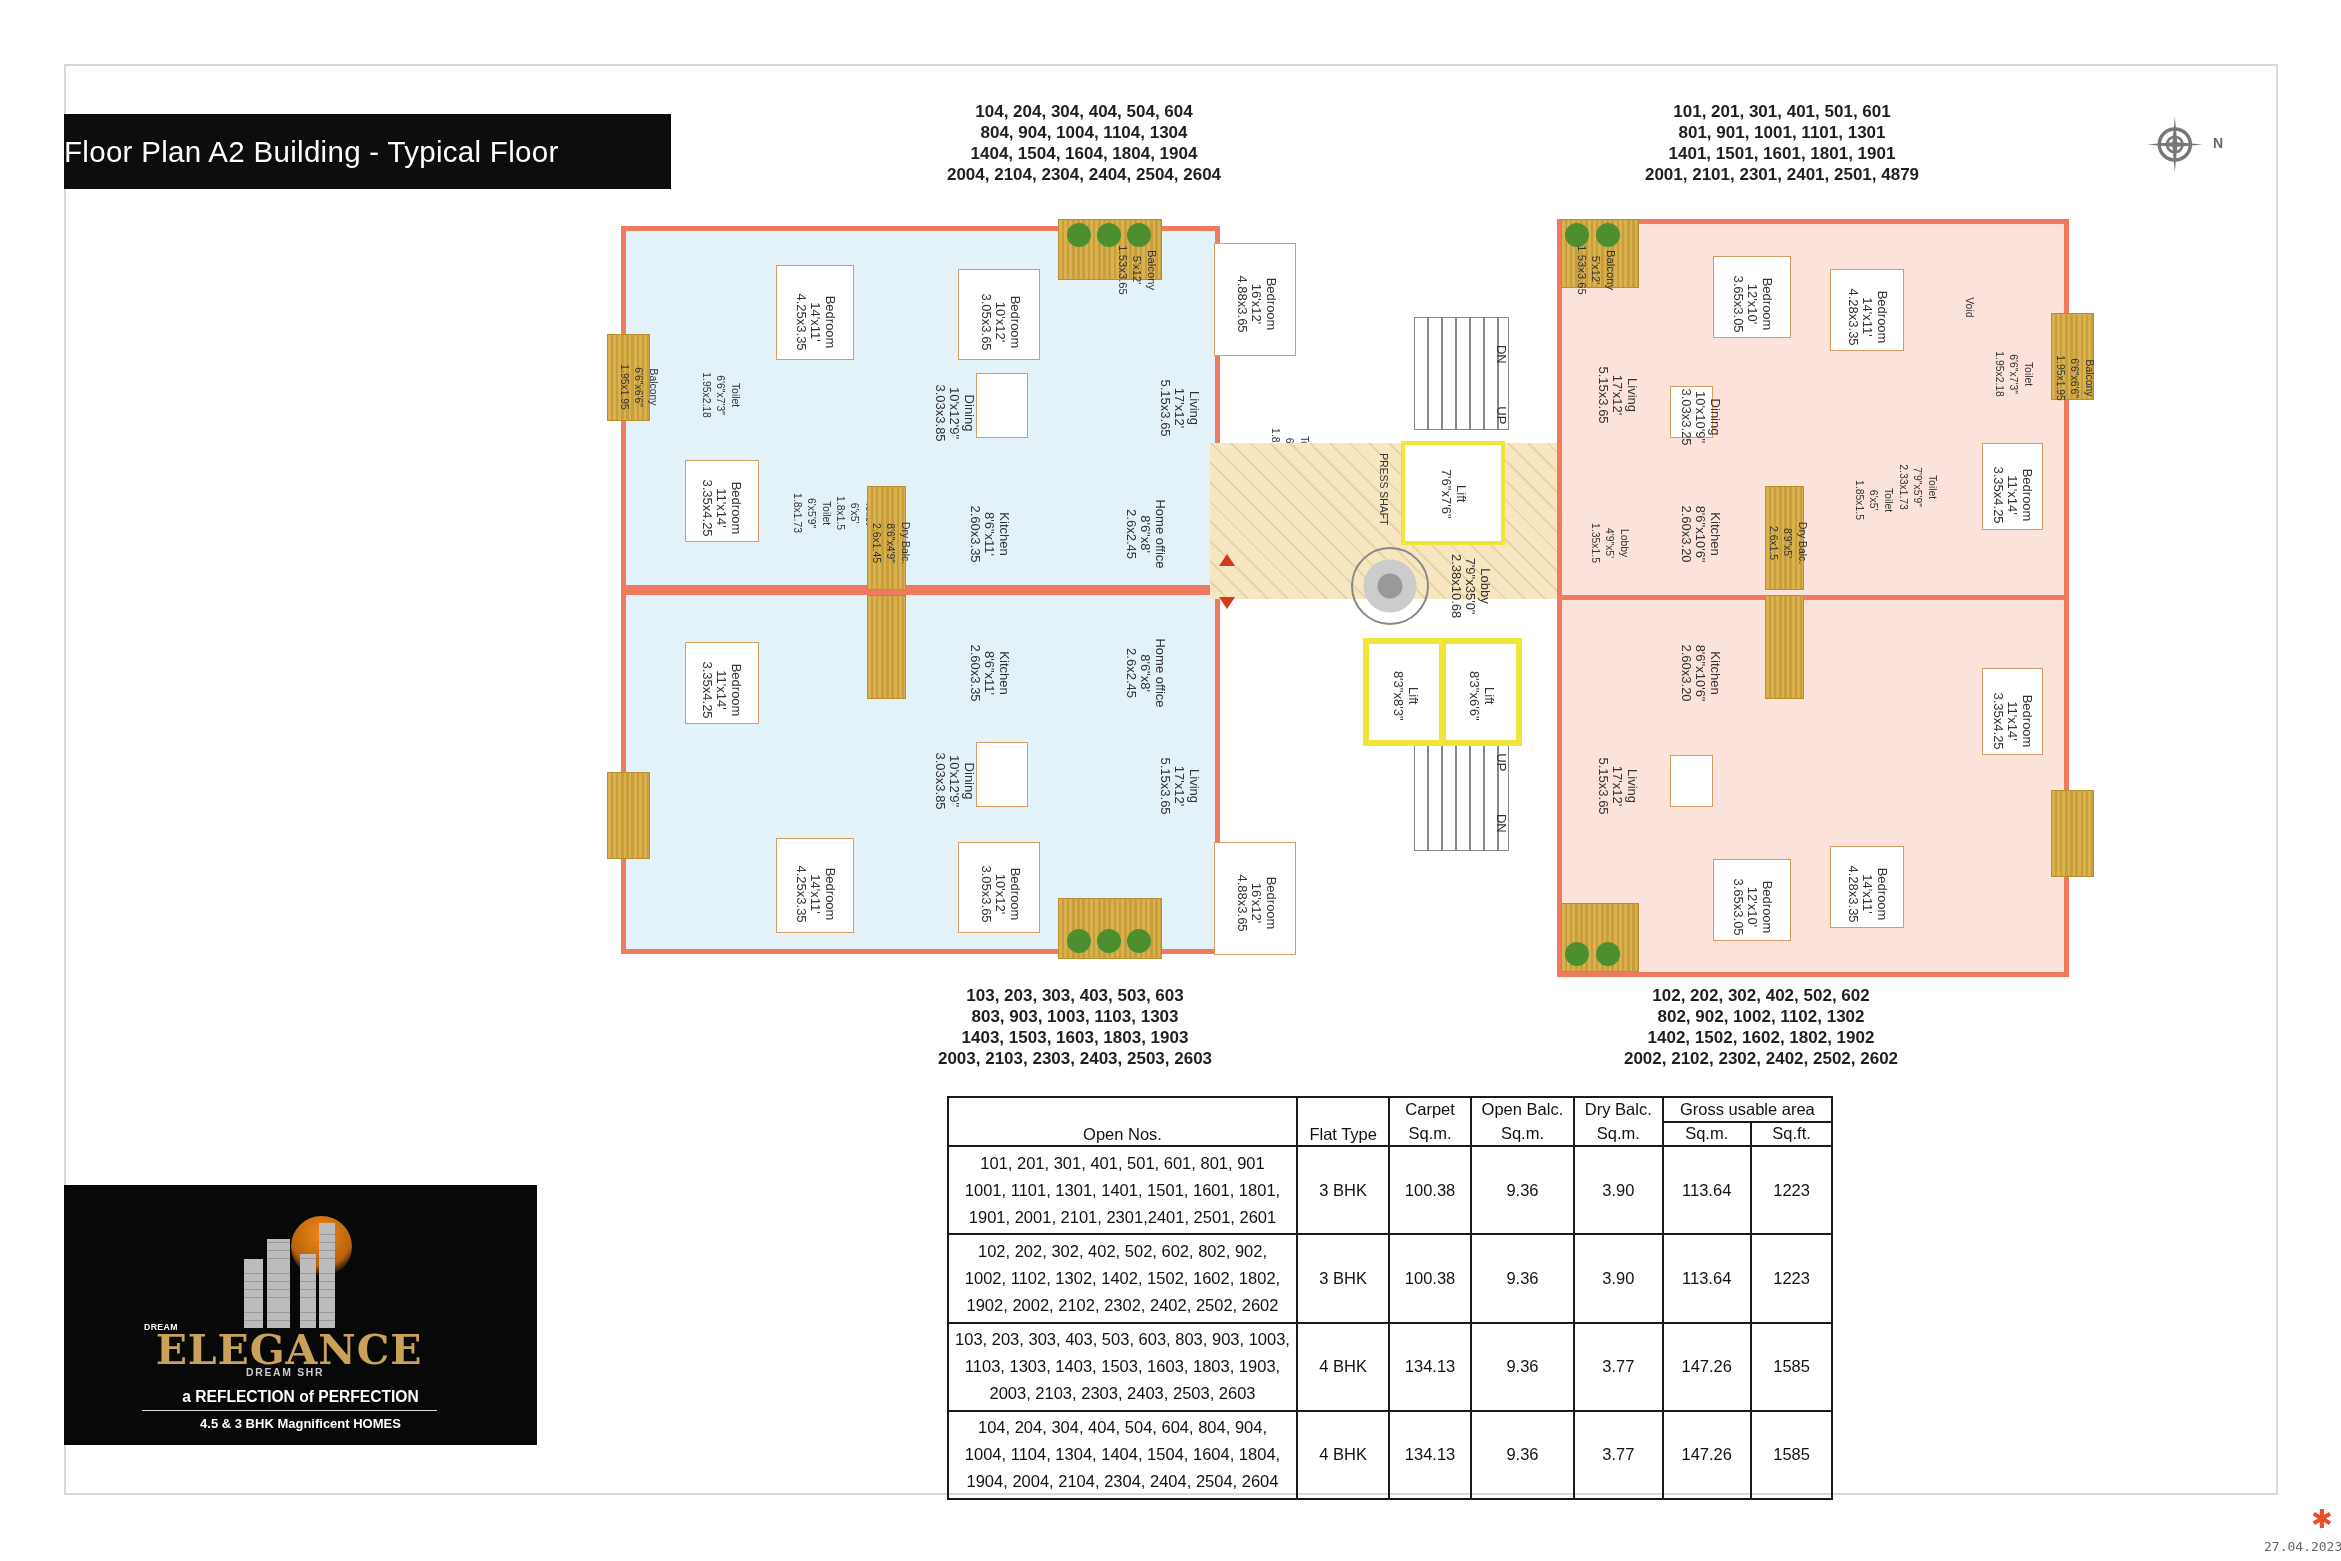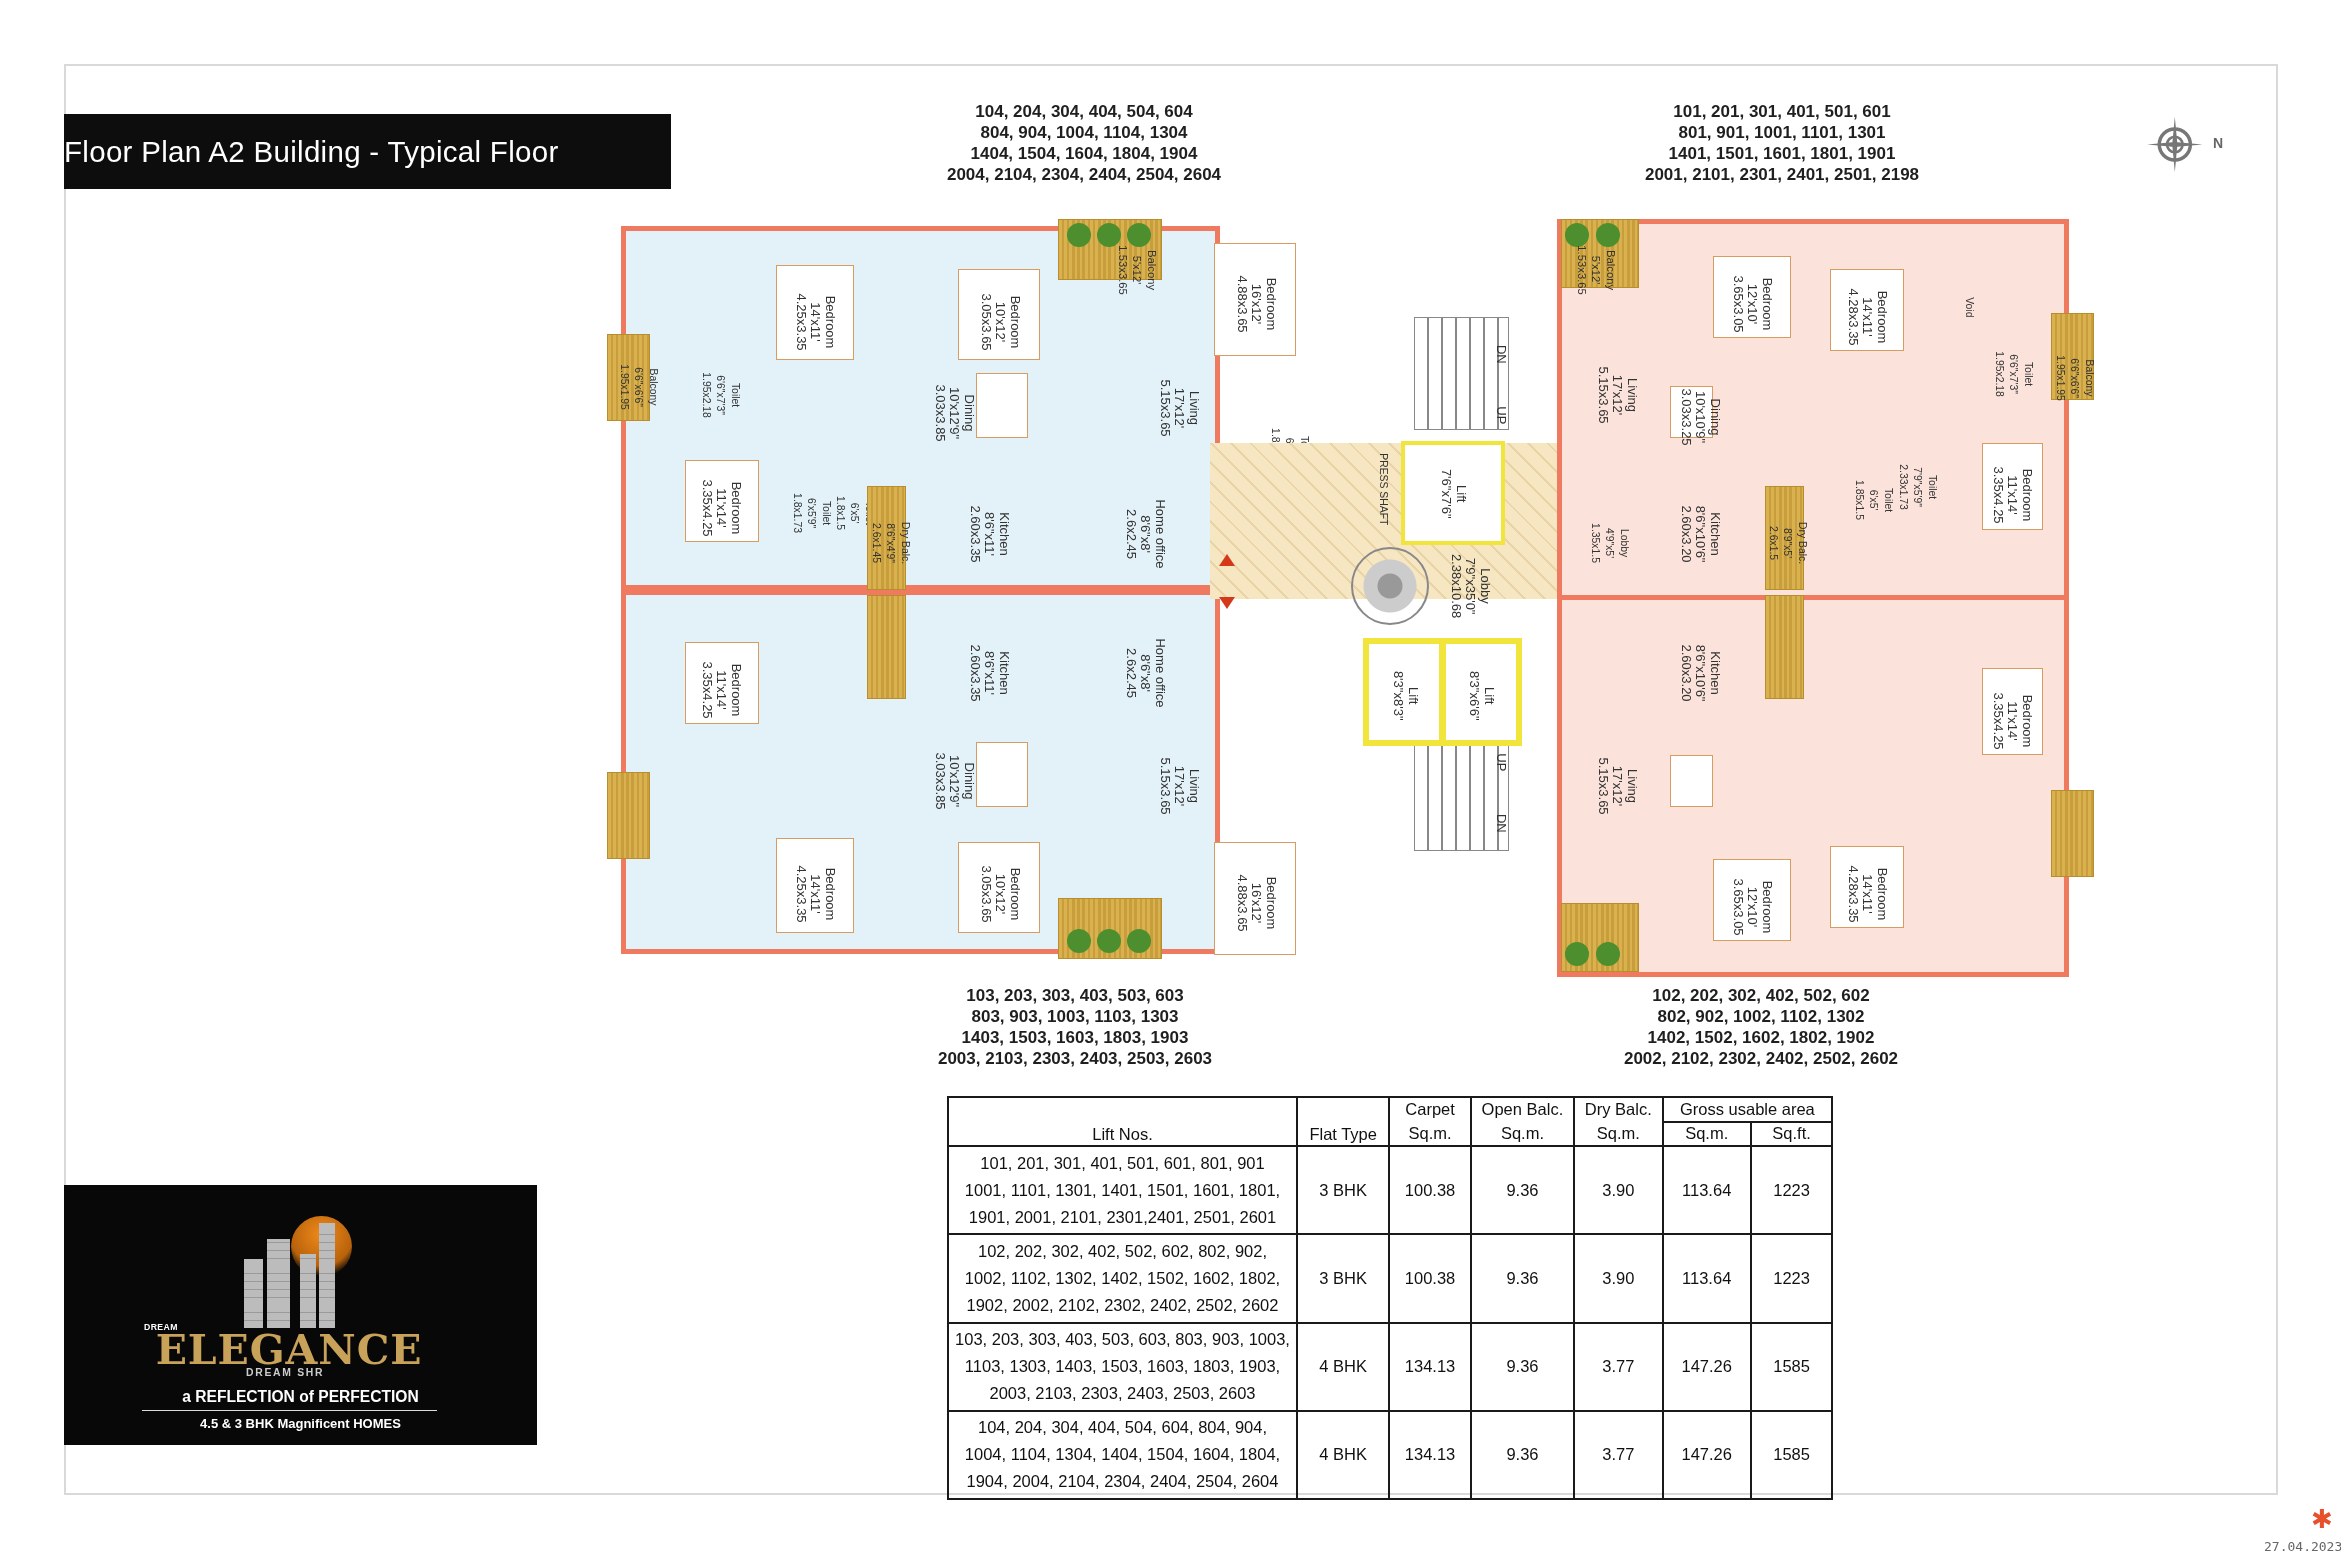--- a/index.html
+++ b/index.html
@@ -59,21 +59,21 @@
 <div class="flat-list" style="left:902px;top:101px;width:364px;">
   <div>104, 204, 304, 404, 504, 604</div>
   <div>804, 904, 1004, 1104, 1304</div>
   <div>1404, 1504, 1604, 1804, 1904</div>
   <div>2004, 2104, 2304, 2404, 2504, 2604</div>
 </div>
 <div class="flat-list" style="left:1600px;top:101px;width:364px;">
   <div>101, 201, 301, 401, 501, 601</div>
   <div>801, 901, 1001, 1101, 1301</div>
   <div>1401, 1501, 1601, 1801, 1901</div>
-  <div>2001, 2101, 2301, 2401, 2501, 2198</div>
+  <div>2001, 2101, 2301, 2401, 2501, 4879</div>
 </div>
 <div class="flat-list" style="left:893px;top:985px;width:364px;">
   <div>103, 203, 303, 403, 503, 603</div>
   <div>803, 903, 1003, 1103, 1303</div>
   <div>1403, 1503, 1603, 1803, 1903</div>
   <div>2003, 2103, 2303, 2403, 2503, 2603</div>
 </div>
 <div class="flat-list" style="left:1579px;top:985px;width:364px;">
   <div>102, 202, 302, 402, 502, 602</div>
   <div>802, 902, 1002, 1102, 1302</div>
@@ -217,21 +217,21 @@
   <div class="room" style="left:1063px;top:555px;width:43px;height:52px;"></div>
   <div class="room" style="left:1375px;top:468px;width:61px;height:87px;"></div>
   <div class="lbl" style="left:1353px;top:499px;width:104px;"><span>Bedroom</span><br><span>11'x14'</span><br><span>3.35x4.25</span></div>
   <div class="balc" style="left:1158px;top:395px;width:39px;height:104px;"></div>
   <div class="lbl" style="left:1041px;top:451px;width:104px;"><span>Kitchen</span><br><span>8'6"x10'6"</span><br><span>2.60x3.20</span></div>
 </div>
 
 <table class="area">
   <tbody>
       <tr>
-    <th rowspan="2" style="vertical-align:bottom;">Lift Nos.</th>
+    <th rowspan="2" style="vertical-align:bottom;">Open Nos.</th>
     <th rowspan="2" class="col-type" style="vertical-align:bottom;">Flat Type</th>
     <th class="col-carpet" style="border-bottom:none;">Carpet</th>
     <th class="col-open" style="border-bottom:none;margin-left:32px;">Open Balc.</th>
     <th class="col-dry" style="border-bottom:none;">Dry Balc.</th>
     <th colspan="2">Gross usable area</th>
   </tr>
   <tr>
     <th style="border-top:none;">Sq.m.</th>
     <th style="border-top:none;">Sq.m.</th>
     <th style="border-top:none;">Sq.m.</th>

